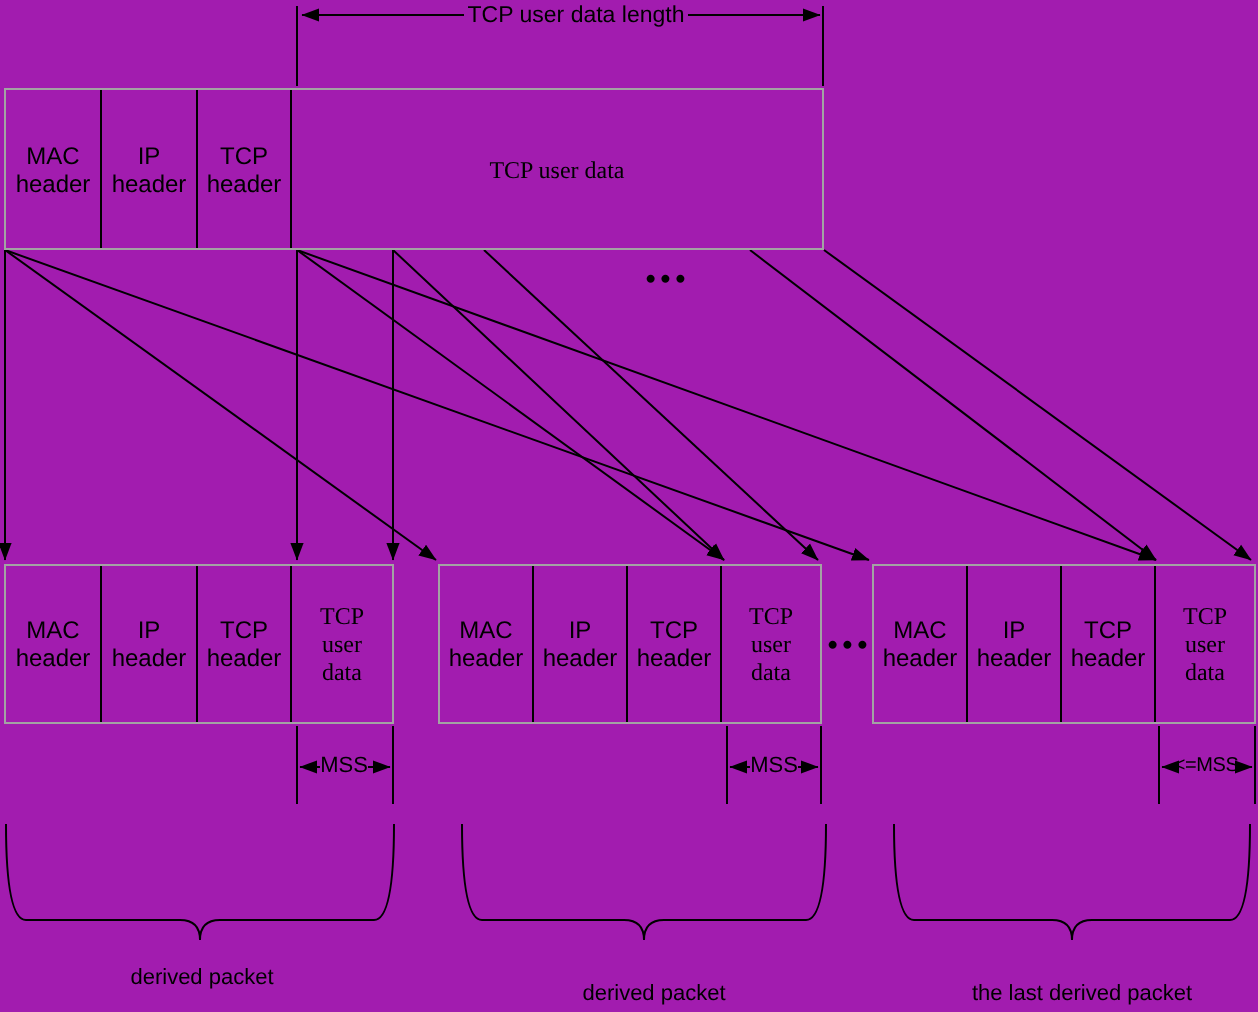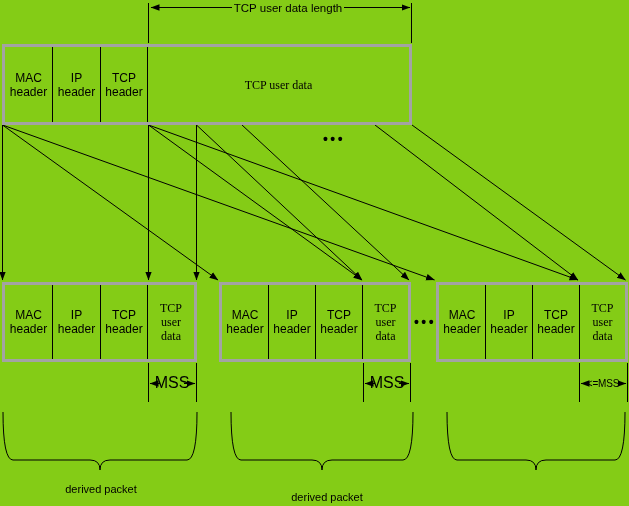--- a/index.html
+++ b/index.html
@@ -1,30 +1,30 @@
 <!DOCTYPE html>
 <html><head>
 <meta charset="utf-8">
 <style>
   html,body { margin:0; padding:0; background:#fff; }
   #canvas {
-    position:relative; width:629px; height:506px; background:#84cc16;
+    position:relative; width:629px; height:506px; background:#a21caf;
     font-family:"Liberation Sans", sans-serif; color:#000; overflow:hidden;
   }
   #linework { position:absolute; left:0; top:0; }
-  .box { position:absolute; border:3px solid #a3a3a3; box-sizing:border-box;
+  .box { position:absolute; border:1px solid #a3a3a3; box-sizing:border-box;
          display:flex; background:transparent; }
   .cell { border-right:1px solid #000; box-sizing:border-box;
           display:flex; align-items:center; justify-content:center;
           text-align:center; white-space:pre-line;
           font-size:12px; line-height:14px; }
   .cell.last { border-right:none; flex:1;font-family:Liberation Serif, serif; }
   .lbl { position:absolute; white-space:pre; }
   .dim-label { font-size:11.5px; transform:translate(-50%,-50%); }
-  .mss-label { font-size:16px; transform:translate(-50%,-50%); }
+  .mss-label { font-size:11px; transform:translate(-50%,-50%); }
   .mss-label.small { font-size:10px; letter-spacing:-0.2px; }
   .caption { font-size:11px; transform:translateX(-50%); line-height:13px; }
   .dots { font-size:14px; font-weight:bold; letter-spacing:2.5px;
           transform:translate(-50%,-50%); }
   svg line, svg path.brace { stroke:#000; stroke-width:1; fill:none; }
 </style>
 </head>
 <body>
 
 <div id="canvas">
@@ -132,14 +132,15 @@
 user
 data</div>
   </div>
 
   <div class="lbl mss-label" style="left:172px; top:383px;">MSS</div>
   <div class="lbl mss-label" style="left:387px; top:383px;">MSS</div>
   <div class="lbl mss-label small" style="left:603px; top:383px;">&lt;=MSS</div>
 
   <div class="lbl caption" style="left:101px; top:483px;">derived packet</div>
   <div class="lbl caption" style="left:327px; top:491px;">derived packet</div>
+  <div class="lbl caption" style="left:541px; top:491px;">the last derived packet</div>
 
 </div>
 
 </body></html>

